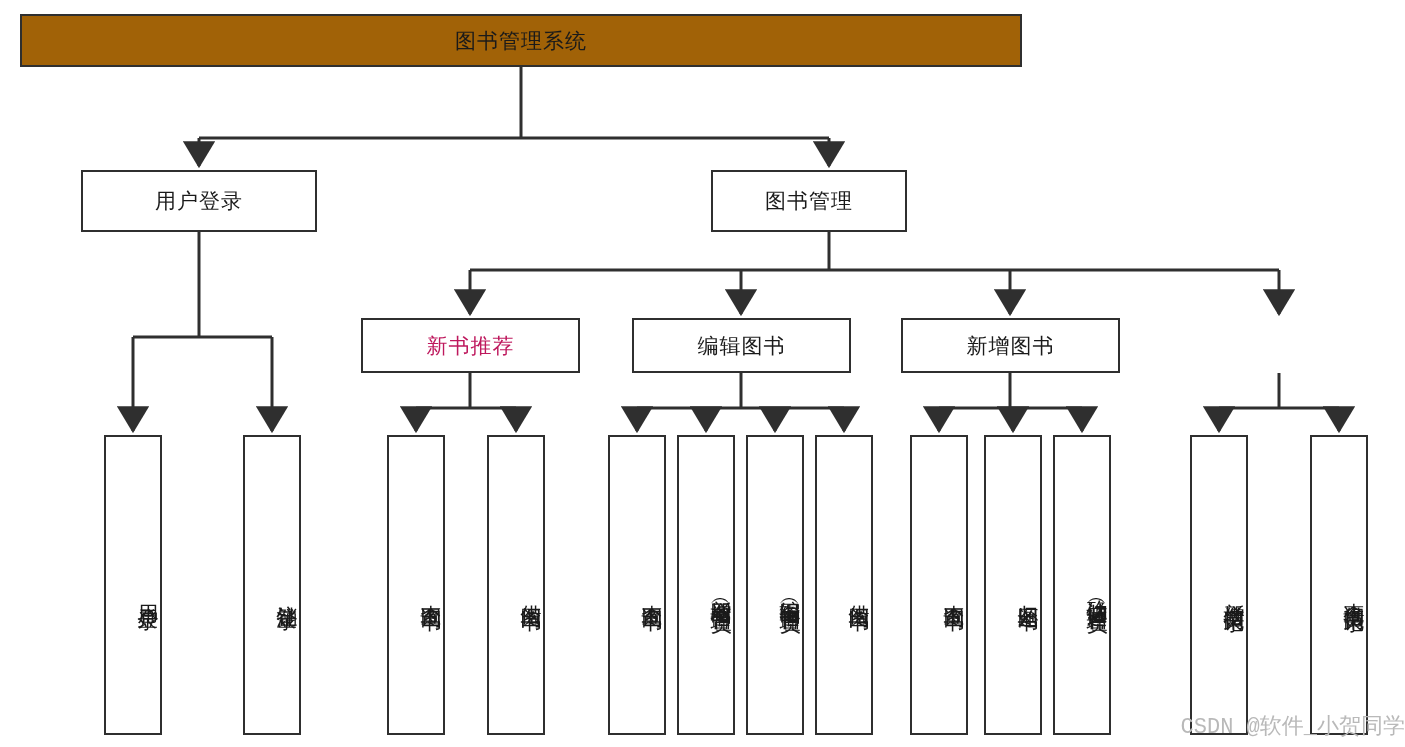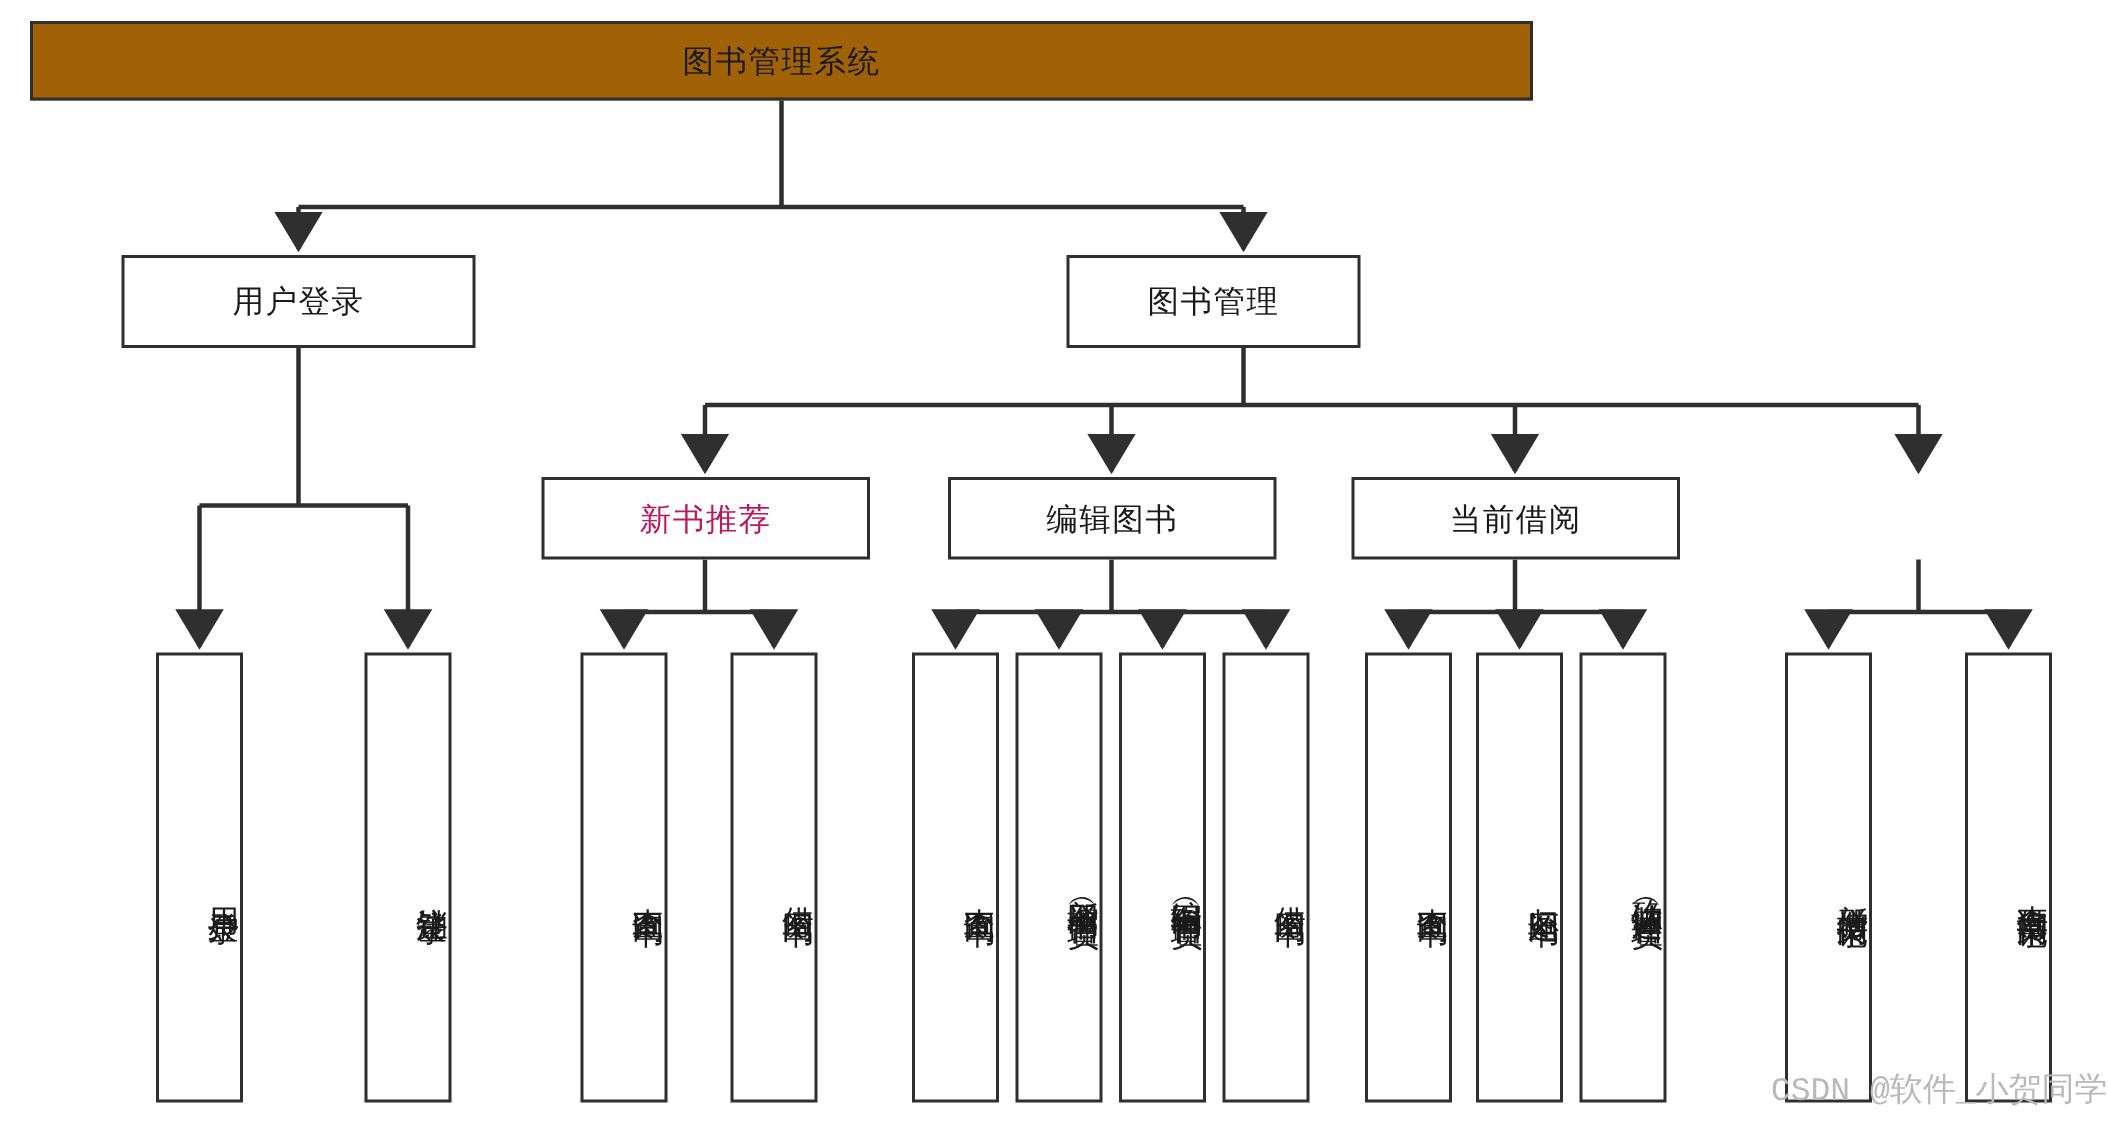--- a/index.html
+++ b/index.html
@@ -139,21 +139,21 @@
     <span class="label">图书管理</span>
   </div>
 
   <div class="node horiz" style="left: 361px; top: 318px; width: 219px; height: 55px; border-color: rgb(47, 47, 47); background: rgb(255, 255, 255); color: #be185d;">
     <span class="label">新书推荐</span>
   </div>
   <div class="node horiz" style="left: 632px; top: 318px; width: 219px; height: 55px; border-color: rgb(47, 47, 47); background: rgb(255, 255, 255); color: rgb(26, 26, 26);">
     <span class="label">编辑图书</span>
   </div>
   <div class="node horiz" style="left: 901px; top: 318px; width: 219px; height: 55px; border-color: rgb(47, 47, 47); background: rgb(255, 255, 255); color: rgb(26, 26, 26);">
-    <span class="label">当前借阅</span>
+    <span class="label">新增图书</span>
   </div>
 
   <div class="node vert" style="left: 104px; top: 435px; width: 58px; height: 300px; border-color: rgb(47, 47, 47); background: rgb(255, 255, 255); color: rgb(26, 26, 26);">
     <span class="label">用户登录</span>
   </div>
   <div class="node vert" style="left: 243px; top: 435px; width: 58px; height: 300px; border-color: rgb(47, 47, 47); background: rgb(255, 255, 255); color: rgb(26, 26, 26);">
     <span class="label">注销登录</span>
   </div>
 
   <div class="node vert" style="left: 387px; top: 435px; width: 58px; height: 300px; border-color: rgb(47, 47, 47); background: rgb(255, 255, 255); color: rgb(26, 26, 26);">

